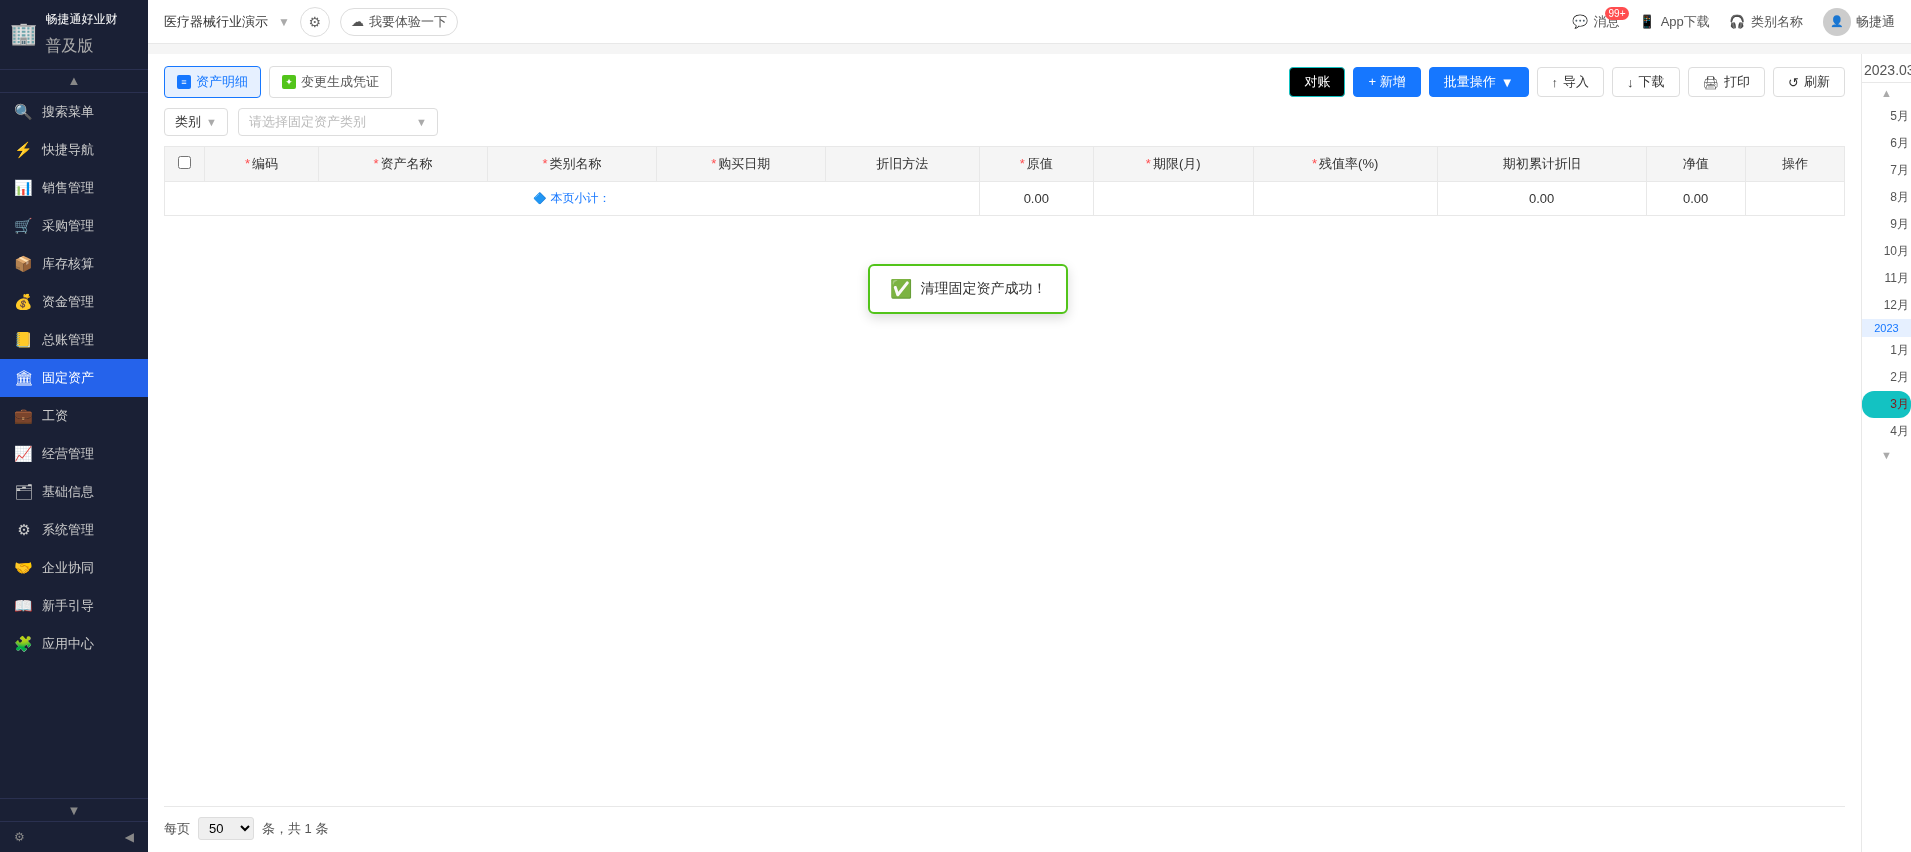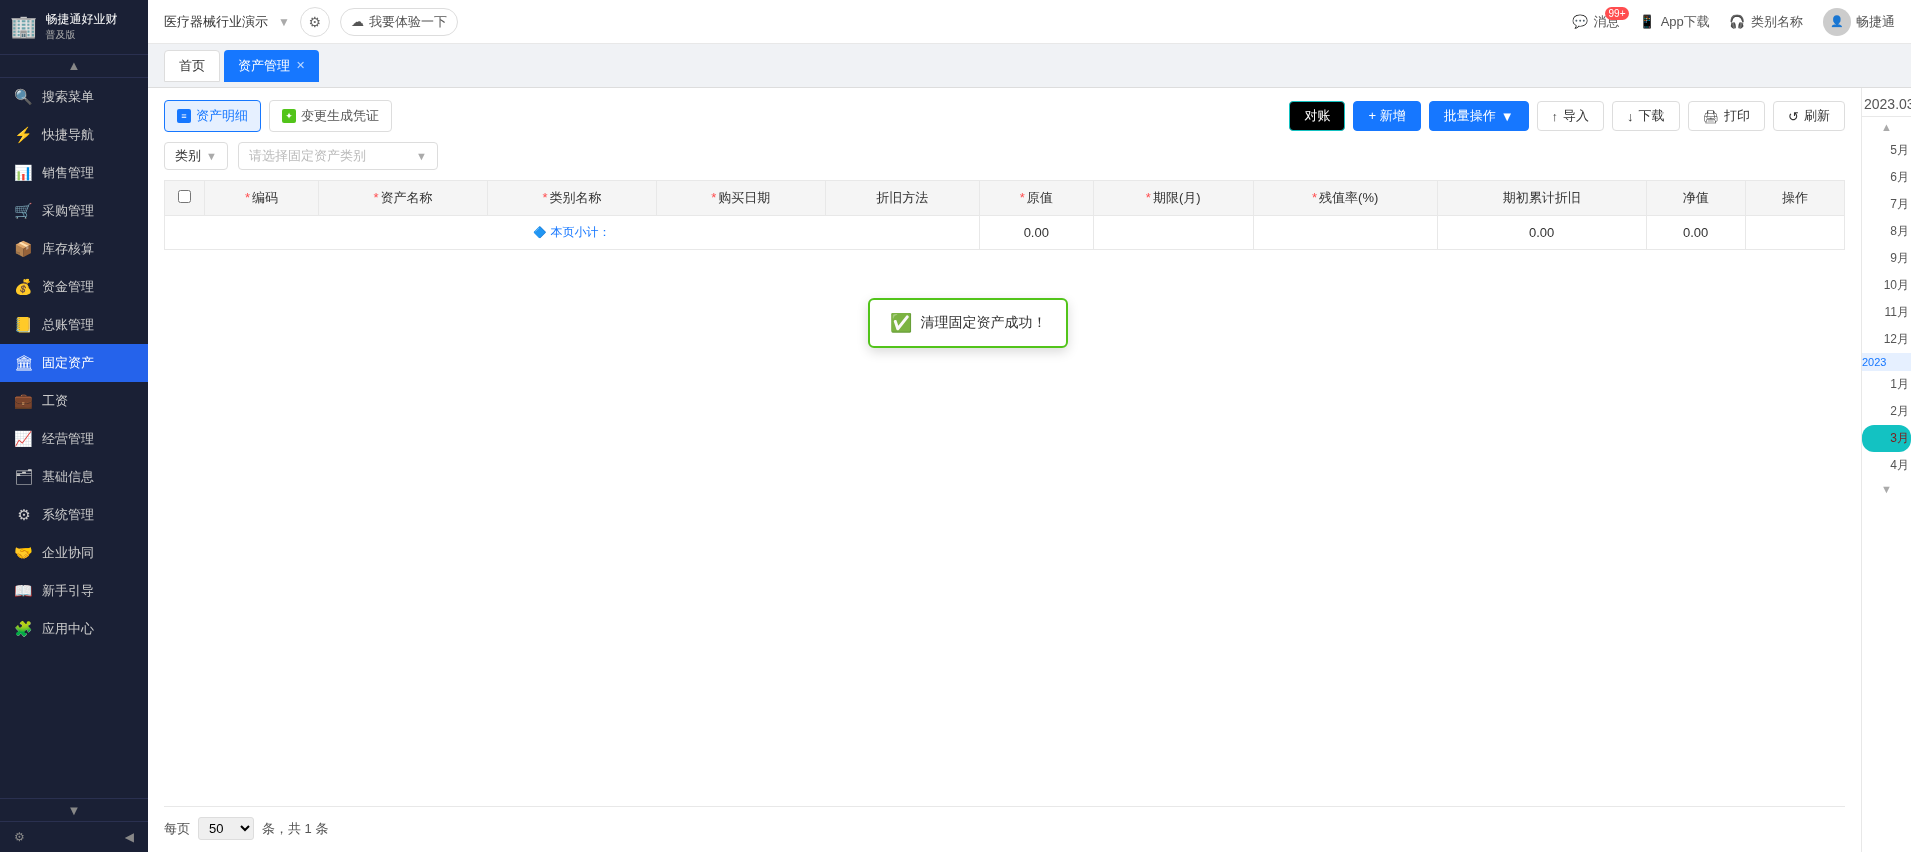--- a/index.html
+++ b/index.html
@@ -21,22 +21,23 @@
       padding: 12px 10px;
       background: #1a2035;
       border-bottom: 1px solid #2a3050;
     }
     .sidebar-logo-text {
       font-size: 12px;
       color: #fff;
       line-height: 1.3;
     }
     .sidebar-logo-sub {
-      font-size: 10px;
+      font-size: 16px;
       color: #aaa;
+      margin-top: 8px;
     }
     .sidebar-scroll {
       flex: 1;
       overflow-y: auto;
       overflow-x: hidden;
     }
     .sidebar-scroll::-webkit-scrollbar { width: 4px; }
     .sidebar-scroll::-webkit-scrollbar-thumb { background: #3a4060; }
     .sidebar-item {
       display: flex;
@@ -67,20 +68,21 @@
       color: #888;
       cursor: pointer;
     }
 
     
     .main {
       flex: 1;
       display: flex;
       flex-direction: column;
       overflow: hidden;
+      gap: 10px;
     }
 
     
     .topbar {
       height: 44px;
       background: #fff;
       display: flex;
       align-items: center;
       padding: 0 16px;
       border-bottom: 1px solid #e8e8e8;
@@ -437,20 +439,21 @@
       background: #13c2c2;
       color: #7f1d1d;
       border-radius: 12px;
     }
     .cal-year-label {
       background: #e6f0ff;
       color: #1677ff;
       font-size: 11px;
       padding: 3px 0;
       width: 100%;
+      text-align: center;
     }
 
     
     .content-panel {
       position: relative;
       flex: 1;
       display: flex;
       flex-direction: column;
     }
   </style>
@@ -563,29 +566,20 @@
         <span>🎧</span>
         <span>类别名称</span>
       </div>
       <div class="topbar-right-item">
         <div class="topbar-avatar">👤</div>
         <span>畅捷通</span>
       </div>
     </div>
   </div>
 
-  <div class="tabbar">
-    <div class="tab tab-home">
-      <span>首页</span>
-    </div>
-    <div class="tab active">
-      <span>资产管理</span>
-      <span class="tab-close">✕</span>
-    </div>
-  </div>
 
   <div class="content">
 
     <div class="content-panel">
       <div class="page-main">
 
         <div class="page-toolbar">
           <div class="subtab active">
             <span class="subtab-icon">≡</span>
             <span>资产明细</span>

